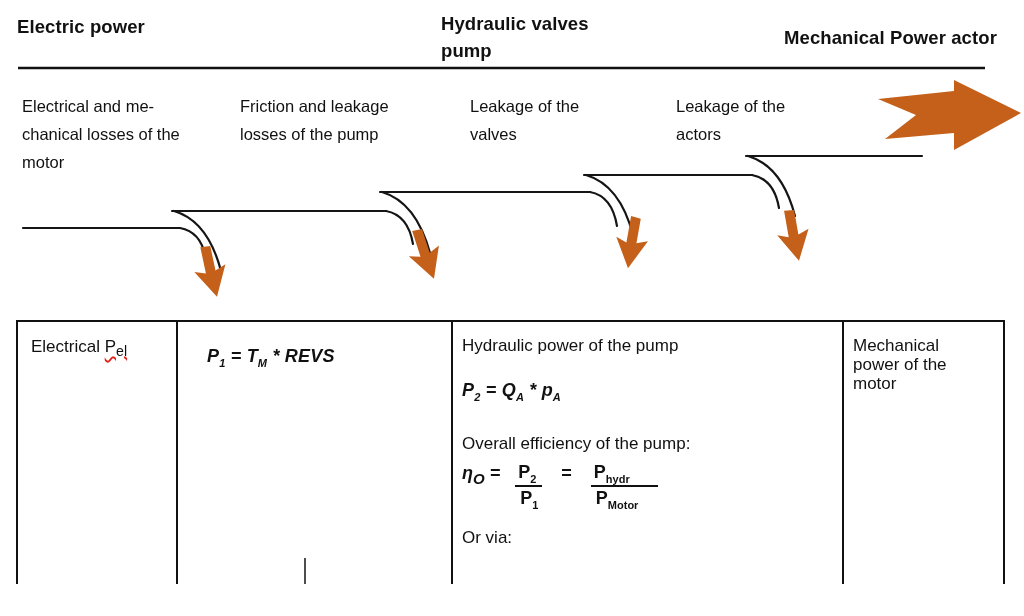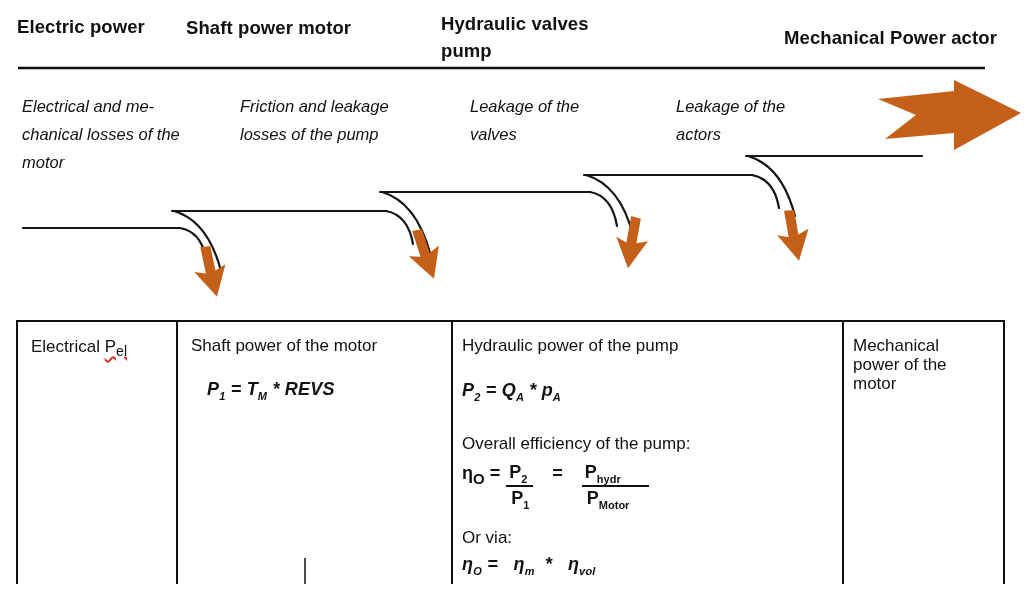--- a/index.html
+++ b/index.html
@@ -19,21 +19,20 @@
     font-weight: bold;
     letter-spacing: 0.1px;
     line-height: 27px;
     white-space: pre-line;
   }
   .loss-label {
     position: absolute;
     font-size: 16.5px;
     line-height: 28px;
     white-space: pre-line;
-    font-style: italic;
   }
   #flow-svg { position: absolute; left: 0; top: 0; }
   
   #power-table {
     position: absolute;
     left: 16px;
     top: 320px;
     width: 989px;
     height: 290px;
     border: 2px solid #111;
@@ -69,40 +68,39 @@
     margin: 9px 0 0 9px;
     display: flex;
     align-items: flex-start;
     font-weight: bold;
     font-size: 18px;
   }
   .frac { display: inline-block; }
   .frac .num { border-bottom: 2.5px solid #111; padding: 0 6px 3px 3px; }
   .frac .num.wide { padding-right: 28px; }
   .frac .den { padding: 4px 0 0 5px; }
-  .eff-lhs { padding-top: 1px; margin-right: 6px; white-space: pre-wrap; }
+  .eff-lhs { padding-top: 1px; margin-right: 15px; white-space: pre-wrap; font-style: italic; }
   .frac-equals { padding-top: 1px; margin: 0 19px; }
   .cell3-orvia { margin: 17px 0 0 9px; }
   .cell3-alt-formula { margin: 7px 0 0 9px; }
   #text-cursor {
     position: absolute;
     left: 304px;
     top: 558px;
     width: 2px;
     height: 27px;
     background: #4d4d4d;
   }
 </style>
 </head>
 <body>
 
 <div id="canvas">
 
   <div class="stage-label" style="left:17px; top:13px;">Electric power</div>
-  <div class="stage-label" style="left:186px; top:14px;">Shaft power motor</div>
   <div class="stage-label" style="left:441px; top:10px;">Hydraulic valves
 pump</div>
   <div class="stage-label" style="left:784px; top:24px;">Mechanical Power actor</div>
 
   <div class="loss-label" style="left:22px; top:92px;">Electrical and me-
 chanical losses of the
 motor</div>
   <div class="loss-label" style="left:240px; top:92px;">Friction and leakage
 losses of the pump</div>
   <div class="loss-label" style="left:470px; top:92px;">Leakage of the
@@ -142,42 +140,40 @@
 
   <div id="power-table">
 
     <div class="cell">
       <div class="cell-text cell1-line">
         <span>Electrical </span><span class="misspell"><span>P</span><sub>el</sub></span>
       </div>
     </div>
 
     <div class="cell">
-      <div class="cell-text cell2-title">Shaft power of the motor</div>
       <div class="formula cell2-formula"><span>P</span><sub>1</sub><span> = T</span><sub>M</sub><span> * REVS</span></div>
     </div>
 
     <div class="cell">
       <div class="cell-text cell3-title">Hydraulic power of the pump</div>
       <div class="formula cell3-power-formula"><span>P</span><sub>2</sub><span> = Q</span><sub>A</sub><span> * p</span><sub>A</sub></div>
       <div class="cell-text cell3-eff-label">Overall efficiency of the pump:</div>
       <div class="fraction-row">
         <span class="eff-lhs"><span>η</span><sub>O</sub><span> =</span></span>
         <span class="frac">
           <span class="num"><span>P</span><sub>2</sub></span>
           <span class="den" style="display:block;"><span>P</span><sub>1</sub></span>
         </span>
         <span class="frac-equals">=</span>
         <span class="frac">
           <span class="num wide"><span>P</span><sub>hydr</sub></span>
           <span class="den" style="display:block;"><span>P</span><sub>Motor</sub></span>
         </span>
       </div>
       <div class="cell-text cell3-orvia">Or via:</div>
-      <div class="formula cell3-alt-formula"><span>η</span><sub>O</sub><span> =   η</span><sub>m</sub><span>  *   η</span><sub>vol</sub></div>
     </div>
 
     <div class="cell">
       <div class="cell-text cell4-title">Mechanical
 power of the
 motor</div>
     </div>
 
   </div>
 

